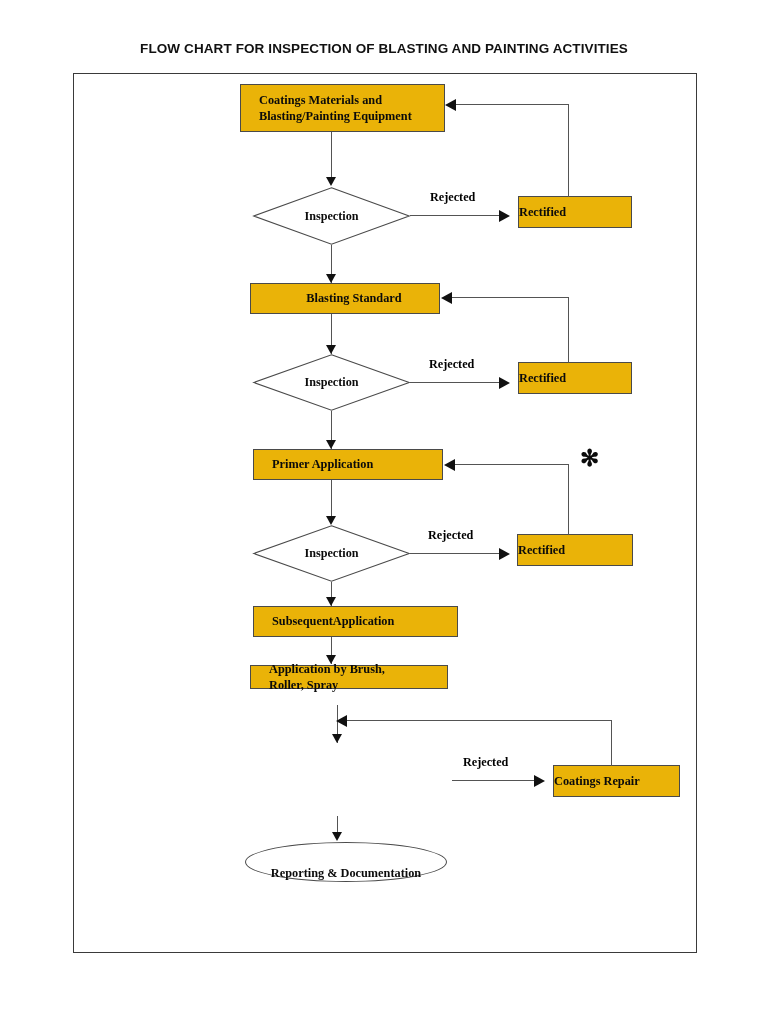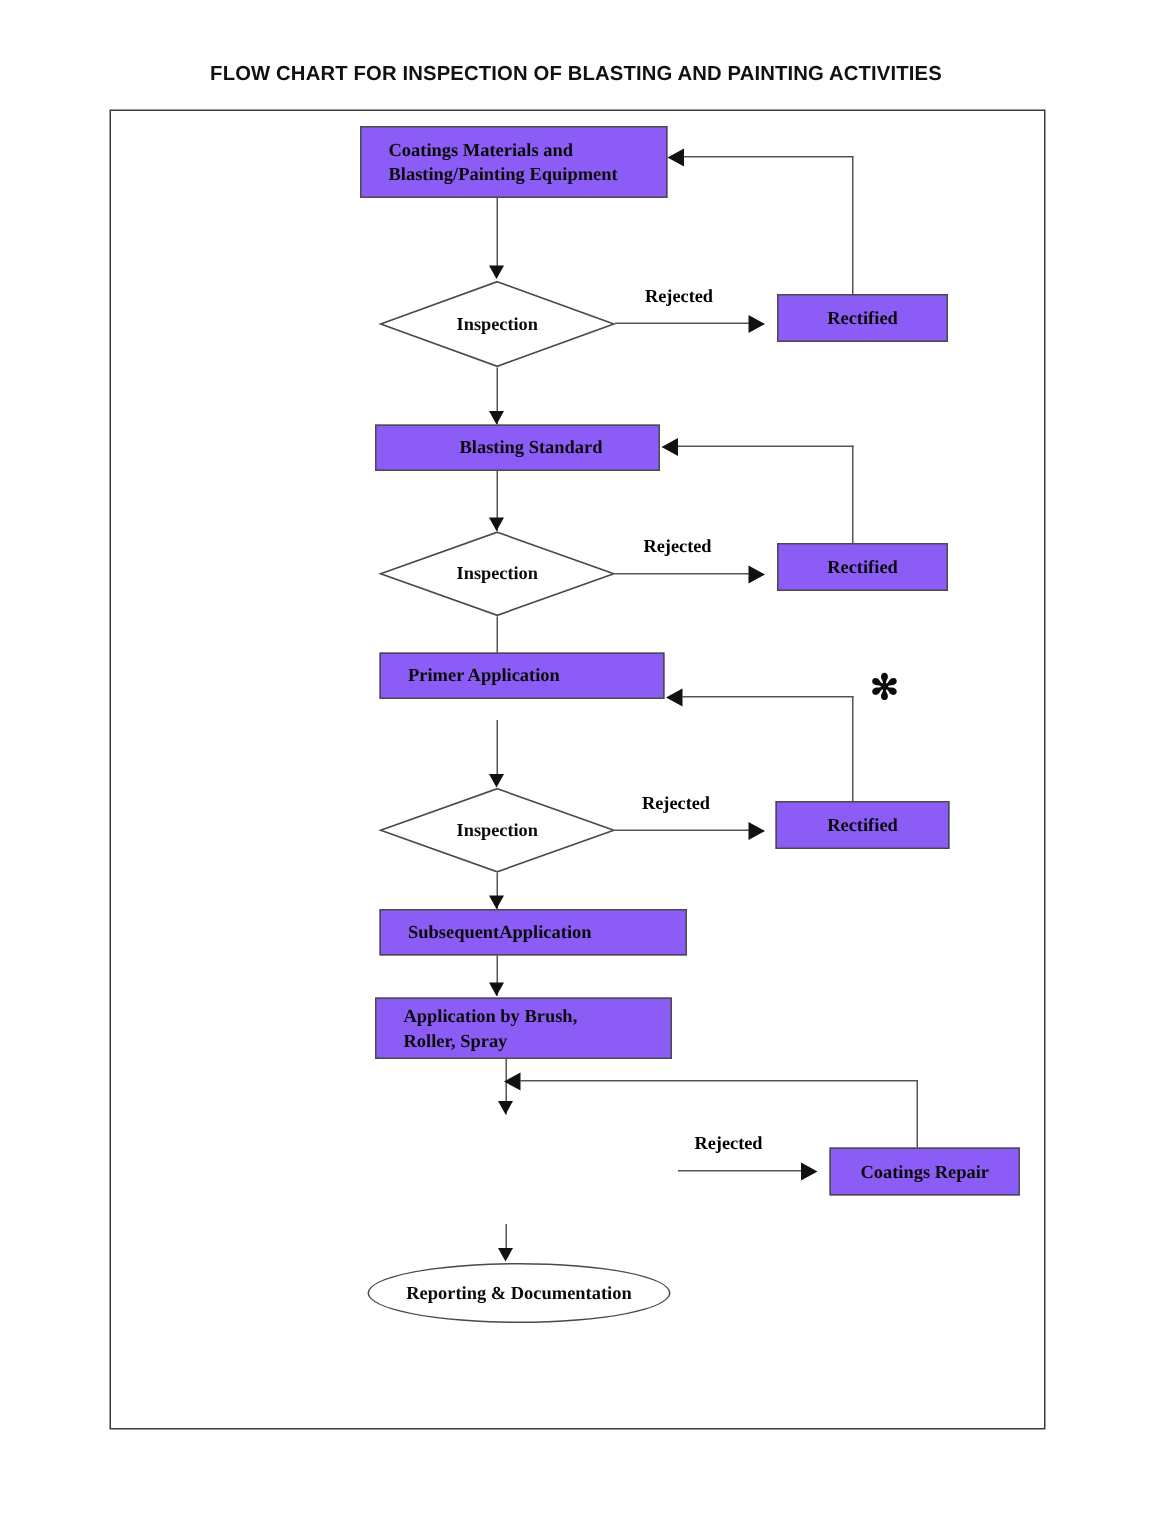--- a/index.html
+++ b/index.html
@@ -50,30 +50,30 @@
   }
 
   
   .node {
     position: absolute;
     box-sizing: border-box;
   }
 
   .box {
     border: 1.2px solid #4a4a4a;
-    background: #8b5cf6;
+    background: #eab308;
     font-weight: bold;
     font-size: 12.3px;
     line-height: 1.32;
     display: flex;
     align-items: center;
     color: #0b0b0b;
   }
   .box.center {
-    justify-content: center;
+    justify-content: flex-start;
     text-align: center;
   }
   .box.left {
     justify-content: flex-start;
     text-align: left;
     padding-left: 18px;
   }
 
   
   .diamond {
@@ -104,21 +104,21 @@
   .diamond .dlabel.two span:first-child { margin-left: -4px; }
   .diamond .dlabel.two span:last-child  { margin-left: 4px; }
 
   
   .ellipse {
     position: absolute;
     border: 1.3px solid #4a4a4a;
     border-radius: 50%;
     background: #ffffff;
     display: flex;
-    align-items: center;
+    align-items: flex-end;
     justify-content: center;
     font-weight: bold;
     font-size: 12.3px;
     color: #0b0b0b;
     box-sizing: border-box;
   }
 
   
   .ln {
     position: absolute;
@@ -243,21 +243,21 @@
     <span>Rectified</span>
   </div>
 
   <div class="ln v" style="left:568px; top:297px; height:66px;"></div>
   <div class="ln h" style="left:452px; top:297px; width:117px;"></div>
   <div class="arrow left" style="left:441px; top:292px;"></div>
 
   <div class="ln v" style="left:331px; top:411px; height:38px;"></div>
   <div class="arrow down" style="left:326px; top:440px;"></div>
 
-  <div class="node box left" style="left:253px; top:435px; width:190px; height:31px;">
+  <div class="node box left" style="left:253px; top:449px; width:190px; height:31px;">
     <span>Primer Application</span>
   </div>
 
   <div id="asterisk-marker">✻</div>
 
   <div class="ln v" style="left:331px; top:480px; height:40px;"></div>
   <div class="arrow down" style="left:326px; top:516px;"></div>
 
   <div class="diamond" style="left:253px; top:525px; width:157px; height:57px;">
     <svg width="157" height="57" viewBox="0 0 157 57" aria-hidden="true">
@@ -281,21 +281,21 @@
   <div class="ln v" style="left:331px; top:582px; height:24px;"></div>
   <div class="arrow down" style="left:326px; top:597px;"></div>
 
   <div class="node box left" style="left:253px; top:606px; width:205px; height:31px;">
     <span>SubsequentApplication</span>
   </div>
 
   <div class="ln v" style="left:331px; top:637px; height:27px;"></div>
   <div class="arrow down" style="left:326px; top:655px;"></div>
 
-  <div class="node box left" style="left:250px; top:665px; width:198px; height:41px;">
+  <div class="node box left" style="left:250px; top:665px; width:198px; height:24px;">
     <div>
       <div>Application by Brush,</div>
       <div>Roller, Spray</div>
     </div>
   </div>
 
   <div class="ln v" style="left:337px; top:705px; height:38px;"></div>
   <div class="arrow down" style="left:332px; top:734px;"></div>
 
 

